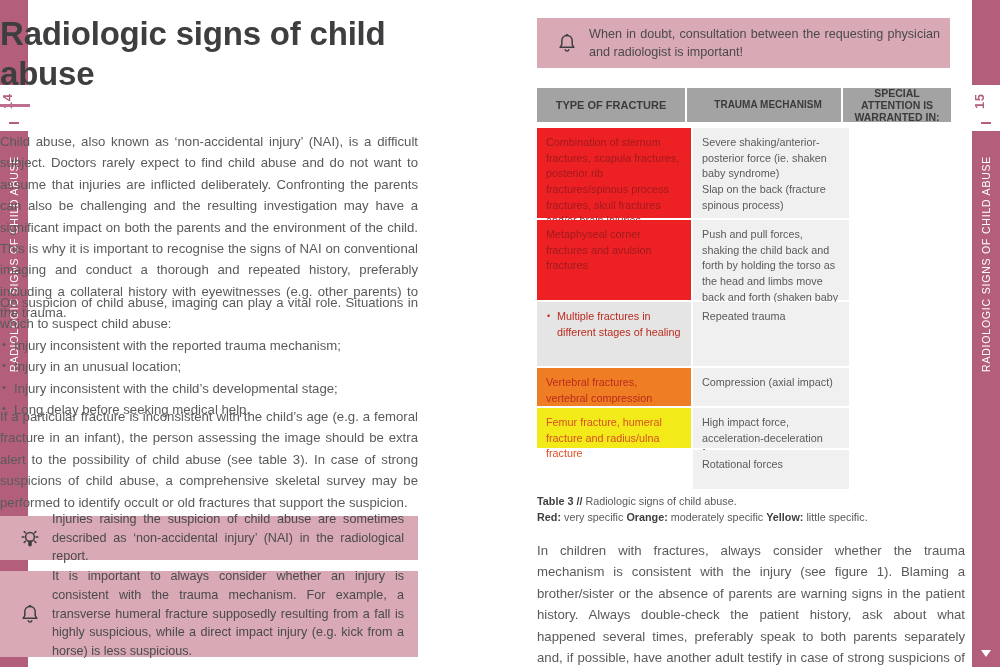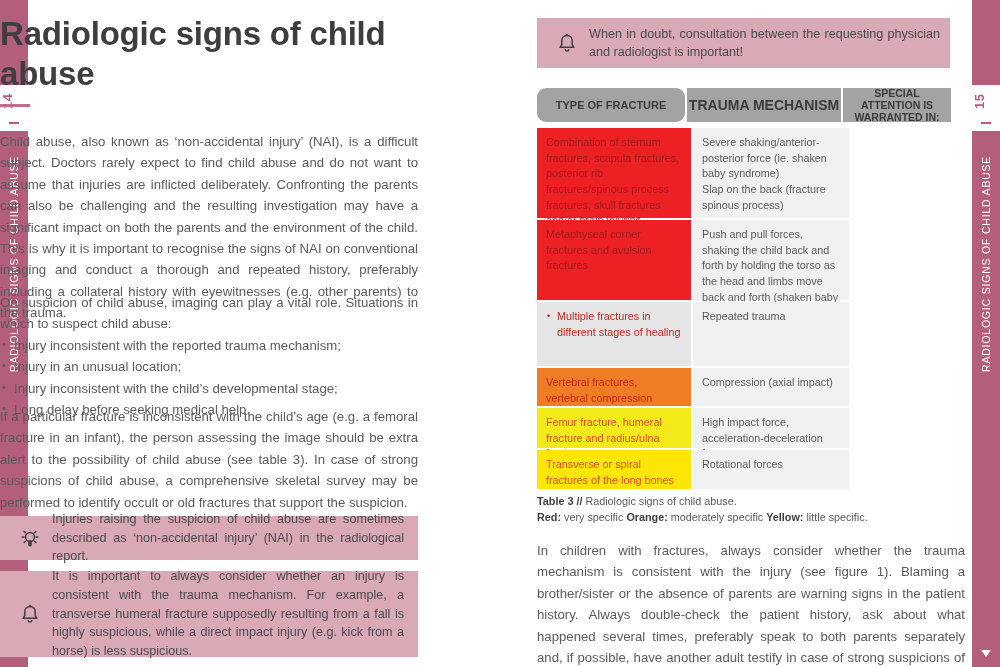--- a/index.html
+++ b/index.html
@@ -40,22 +40,22 @@
   .callout-alert { top:571px; height:86px;padding-left:8px; }
   .callout-consult { position:absolute; top:18px; left:537px; width:413px; height:50px;
     background:#D9A9B6; display:flex; align-items:center; padding:6px 10px 6px 8px; }
   .callout-consult .c-text { flex:1; color:#4A4A4C; font-size:12.6px; line-height:1.45; text-align:justify; }
   .callout-consult .icon-box { flex:0 0 44px; display:flex; align-items:center; justify-content:center; }
 
   .ftable { position:absolute; left:537px; top:88px; width:414px; }
   .thead { display:flex; gap:2px; }
   .th { background:#a3a3a3; color:#3B3B3D; font-weight:bold; text-align:center;
     display:flex; align-items:center; justify-content:center; height:34px; line-height:1.15; }
-  .th1 { width:154px; font-size:11px;border-radius:9px; }
-  .th2 { width:160px; font-size:14px; }
+  .th1 { width:154px; font-size:11px; }
+  .th2 { width:160px; font-size:10px;padding-left:8px; }
   .th3 { width:112px; font-size:10.5px; padding:0 4px; }
   .tbody { display:flex; gap:2px; margin-top:6px; }
   .colA { width:154px; display:flex; flex-direction:column; gap:2px; }
   .colB { width:156px; display:flex; flex-direction:column; gap:2px; }
   .colC { width:112px; background:#F0F0F1; height:361px; display:flex; flex-direction:column;
     justify-content:center; padding:8px 8px 8px 8px; }
   .cell { padding:7px 9px; font-size:10.8px; line-height:1.45; }
   .fcell.red   { background:#ED2024; color:#9E1B1E; }
   .fcell.orange1 { background:#e5e5e5; color:#BC2B1F; }
   .fcell.orange2 { background:#EF7D23; color:#BC2B1F; }
@@ -171,21 +171,20 @@
       <div class="colA">
         <div class="cell fcell red r1">Combination of sternum fractures, scapula fractures, posterior rib fractures/spinous process fractures, skull fractures and/or brain injuries (subdural haematoma (SDH), subarachnoid haemorrhage and cerebral oedema)</div>
         <div class="cell fcell red r2">Metaphyseal corner fractures and avulsion fractures</div>
         <div class="cell fcell orange1 r3">
           <ul class="cell-list">
             <li>Multiple fractures in different stages of healing</li>
           </ul>
         </div>
         <div class="cell fcell orange2 r4">Vertebral fractures, vertebral compression fractures</div>
         <div class="cell fcell yellow1 r5">Femur fracture, humeral fracture and radius/ulna fracture</div>
-        <div class="cell fcell yellow2 r6">Transverse or spiral fractures of the long bones</div>
       </div>
       <div class="colB">
         <div class="cell mcell r1">Severe shaking/anterior-posterior force (ie. shaken baby syndrome)
 Slap on the back (fracture spinous process)</div>
         <div class="cell mcell r2">Push and pull forces, shaking the child back and forth by holding the torso as the head and limbs move back and forth (shaken baby syndrome)</div>
         <div class="cell mcell r3">Repeated trauma</div>
         <div class="cell mcell r4">Compression (axial impact)</div>
         <div class="cell mcell r5">High impact force, acceleration-deceleration forces</div>
         <div class="cell mcell r6">Rotational forces</div>
       </div>

